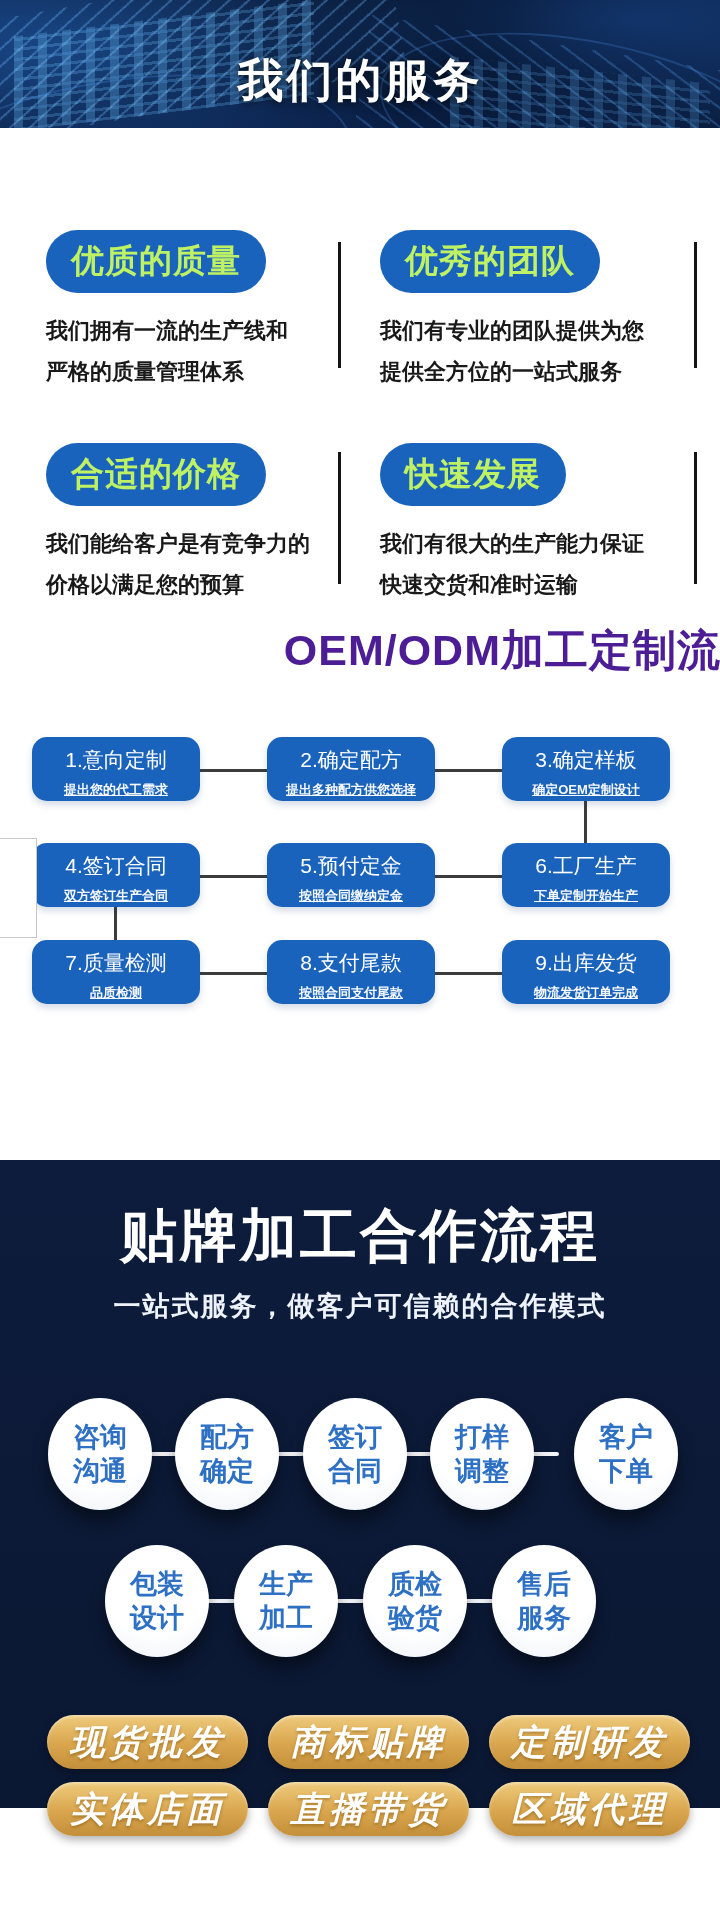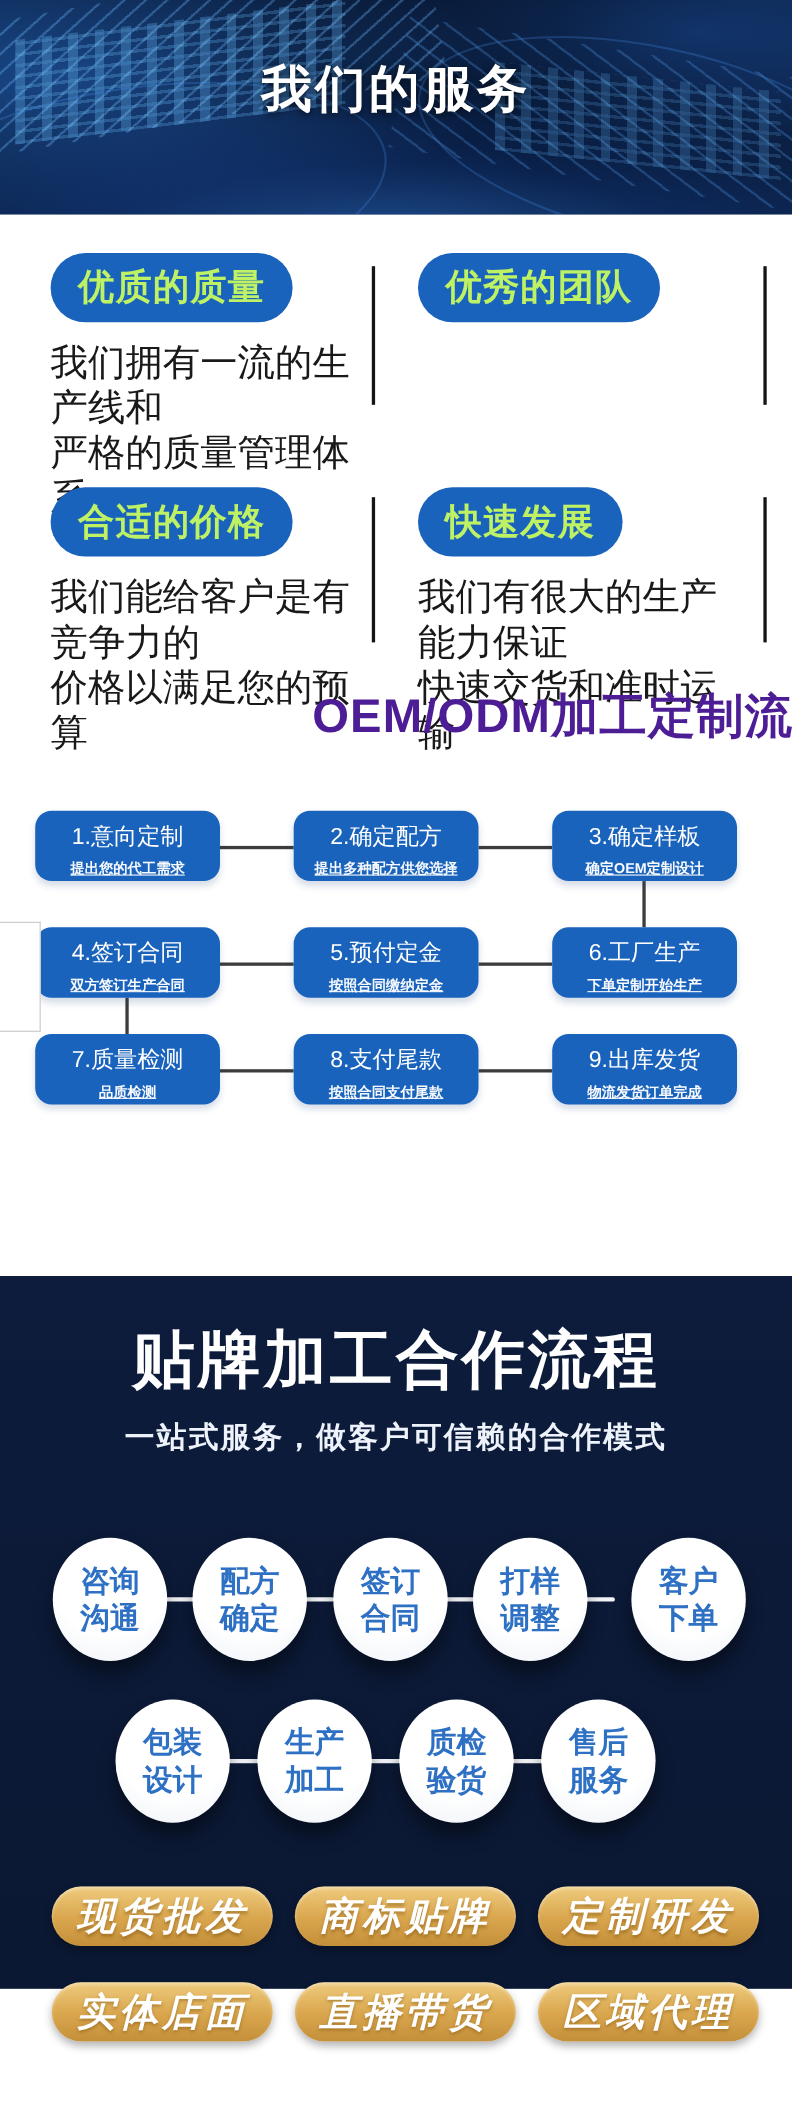--- a/index.html
+++ b/index.html
@@ -2,21 +2,21 @@
 <html><head>
 <meta charset="utf-8">
 <style>
   html,body{margin:0;padding:0;background:#fff;}
   .page{
     position:relative;width:720px;height:1920px;overflow:hidden;background:#ffffff;
     font-family:"Liberation Sans",sans-serif;
   }
   
   .hero{
-    position:absolute;left:0;top:0;width:720px;height:195px;overflow:hidden;
+    position:absolute;left:0;top:0;width:720px;height:128px;overflow:hidden;
     background:
       radial-gradient(ellipse 520px 170px at 88% 15%, rgba(35,100,200,.38), rgba(0,0,0,0) 70%),
       radial-gradient(ellipse 620px 210px at 8% 35%, rgba(45,125,225,.42), rgba(0,0,0,0) 65%),
       linear-gradient(100deg,#0a2045 0%,#07142d 38%,#040e20 68%,#0a1d3e 100%);
   }
   .glow-bottom{position:absolute;left:-150px;top:72px;width:1020px;height:210px;
     background:radial-gradient(ellipse at 50% 100%, rgba(62,150,255,.72), rgba(28,90,200,.28) 45%, rgba(0,0,0,0) 72%);}
   .streak{position:absolute;pointer-events:none;}
   .streak-a{top:-10px;left:-60px;width:460px;height:120px;transform:rotate(-10deg);
     background:repeating-linear-gradient(-32deg, rgba(110,185,255,.35) 0 2px, rgba(0,0,0,0) 2px 13px);filter:blur(.4px);}
@@ -39,21 +39,21 @@
   .service-card{position:absolute;width:300px;}
   .sc-0{left:46px;top:230px;}
   .sc-1{left:380px;top:230px;}
   .sc-2{left:46px;top:443px;}
   .sc-3{left:380px;top:443px;}
   .service-pill{
     display:inline-block;background:#1a63bc;color:#bef264;
     font-size:33px;font-weight:800;letter-spacing:1px;
     padding:9px 25px;border-radius:34px;
   }
-  .service-desc{margin-top:17px;font-size:34px;line-height:41px;color:#191919;font-weight:400;}
+  .service-desc{margin-top:17px;font-size:22px;line-height:41px;color:#191919;font-weight:700;}
   .vdivider{position:absolute;width:3px;background:#141414;}
   .vd-0{left:338px;top:242px;height:126px;}
   .vd-1{left:694px;top:242px;height:126px;}
   .vd-2{left:338px;top:452px;height:132px;}
   .vd-3{left:694px;top:452px;height:132px;}
   
   .oem-title{
     position:absolute;left:0;top:622px;width:100%;text-align:right;
     font-size:43px;font-weight:600;color:#4c1d95;letter-spacing:1px;padding-left:45px;
   }
@@ -103,21 +103,21 @@
   .cc2-0{left:207px;} .cc2-1{left:336px;} .cc2-2{left:465px;}
   .gold-tag{
     position:absolute;width:201px;height:54px;border-radius:27px;
     background:linear-gradient(180deg,#eecb7d 0%,#daa74f 52%,#c48f39 100%);
     box-shadow:inset 0 2px 3px rgba(255,255,255,.38), 0 4px 8px rgba(0,0,0,.3);
     display:flex;align-items:center;justify-content:center;
     color:#ffffff;font-size:35px;font-weight:800;letter-spacing:4px;
     text-shadow:0 2px 3px rgba(125,82,12,.5);
     font-style:italic;
   }
-  .gr1{top:555px;} .gr2{top:622px;margin-top:20px;}
+  .gr1{top:555px;} .gr2{top:622px;}
   .gt-0{left:47px;} .gt-1{left:268px;} .gt-2{left:489px;}
 </style>
 </head>
 <body>
 
 <div class="page">
 
   <div class="hero">
     <div class="glow-bottom"></div>
     <div class="streak streak-a"></div>
@@ -131,20 +131,24 @@
 
   <div class="service-card sc-0">
     <span class="service-pill">优质的质量</span>
     <div class="service-desc">
       <div>我们拥有一流的生产线和</div>
       <div>严格的质量管理体系</div>
     </div>
   </div>
   <div class="service-card sc-1">
     <span class="service-pill">优秀的团队</span>
+    <div class="service-desc">
+      <div>我们有专业的团队提供为您</div>
+      <div>提供全方位的一站式服务</div>
+    </div>
   </div>
   <div class="service-card sc-2">
     <span class="service-pill">合适的价格</span>
     <div class="service-desc">
       <div>我们能给客户是有竞争力的</div>
       <div>价格以满足您的预算</div>
     </div>
   </div>
   <div class="service-card sc-3">
     <span class="service-pill">快速发展</span>

